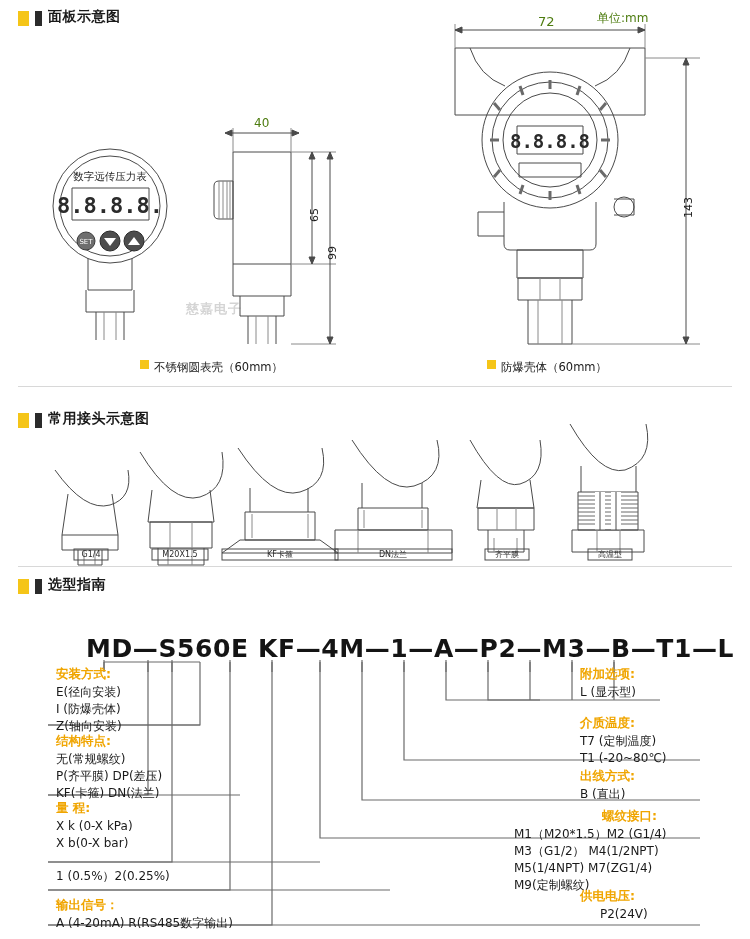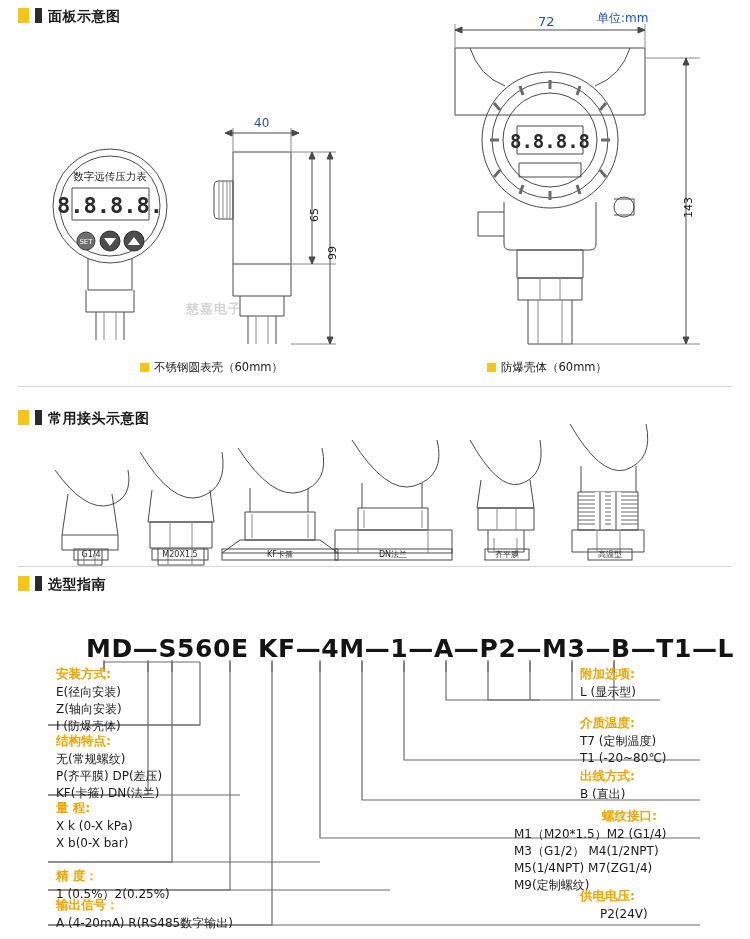--- a/index.html
+++ b/index.html
@@ -7,36 +7,36 @@
     width: 750px; height: 939px;
     background: #ffffff;
     font-family: "DejaVu Sans", "Liberation Sans", sans-serif;
     color: #231f20;
     position: relative;
     overflow: hidden;
   }
 
   
   .section-head {
-    display: flex; align-items: flex-start;
+    display: flex; align-items: flex-end;
     position: absolute;
     gap: 6px;
   }
   .mark-yellow { width: 11px; height: 15px; background: #f5c518; display:block; }
   .mark-dark   { width: 7px;  height: 15px; background: #2b2b2b; display:block; }
   .section-title {
     font-size: 14px; font-weight: bold; letter-spacing: .5px;
     color: #1a1a1a;
   }
 
   
   .canvas { position: absolute; left:0; top:0; width:750px; height:939px; pointer-events:none; }
 
   
-  .caption { position: absolute; display:flex; align-items:center; gap:5px; font-size: 11.5px; color:#1a1a1a; }
+  .caption { position: absolute; display:flex; gap:5px; font-size: 11.5px; color:#1a1a1a; }
   .caption .sq { width: 9px; height: 9px; background: #f5c518; display:block; }
 
   
   .divider { position:absolute; height:1px; background:#d8d8d8; left:18px; width:714px; }
 
   
   #model-code {
     position: absolute; left: 58px; top: 634px;
     font-size: 25px; font-weight: bold; letter-spacing: .6px;
     white-space: nowrap; color:#141414;
@@ -55,21 +55,21 @@
   
   #watermark {
     position:absolute; left: 186px; top: 300px;
     font-size: 13px; color: rgba(120,120,120,.32);
     letter-spacing: 1px; font-weight: bold;
   }
 
   
   .dim-v { position:absolute; font-size: 11px; color:#1a1a1a;
            transform: rotate(-90deg); transform-origin: left top; white-space:nowrap; }
-  .dim-h { position:absolute; font-size: 12px; color:#1d4ed8; white-space:nowrap;text-align:center; }
+  .dim-h { position:absolute; font-size: 12px; color:#4d7c0f; white-space:nowrap;text-align:center; }
 </style>
 </head>
 <body>
 
 <div class="section-head" style="left:18px; top:8px;">
   <span class="mark-yellow"></span>
   <span class="mark-dark"></span>
   <span class="section-title">面板示意图</span>
 </div>
 
@@ -314,39 +314,38 @@
     <path d="M452 700 L660 700"></path>
     <path d="M452 760 L700 760"></path>
     <path d="M452 800 L700 800"></path>
     <path d="M452 838 L700 838"></path>
   </g>
 </svg>
 
 <div class="legend" style="left:56px; top:666px; width:250px;">
   <div class="lg-title">安装方式:</div>
   <div class="lg-line">E(径向安装)</div>
+  <div class="lg-line">I (防爆壳体)</div>
   <div class="lg-line">Z(轴向安装)</div>
-  <div class="lg-line">I (防爆壳体)</div>
 </div>
 
 <div class="legend" style="left:56px; top:733px; width:250px;">
   <div class="lg-title">结构特点:</div>
   <div class="lg-line">无(常规螺纹)</div>
   <div class="lg-line">P(齐平膜)  DP(差压)</div>
   <div class="lg-line">KF(卡箍)    DN(法兰)</div>
 </div>
 
 <div class="legend" style="left:56px; top:800px; width:250px;">
   <div class="lg-title">量    程:</div>
   <div class="lg-line">X  k (0-X kPa)</div>
   <div class="lg-line">X  b(0-X bar)</div>
 </div>
 
 <div class="legend" style="left:56px; top:868px; width:300px;">
-  <div class="lg-title">精    度：</div>
   <div class="lg-line">1 (0.5%）2(0.25%)</div>
 </div>
 
 <div class="legend" style="left:56px; top:897px; width:360px;">
   <div class="lg-title">输出信号：</div>
   <div class="lg-line">A (4-20mA)  R(RS485数字输出)</div>
 </div>
 
 <div class="legend" style="left:580px; top:666px; width:170px;">
   <div class="lg-title">附加选项:</div>

